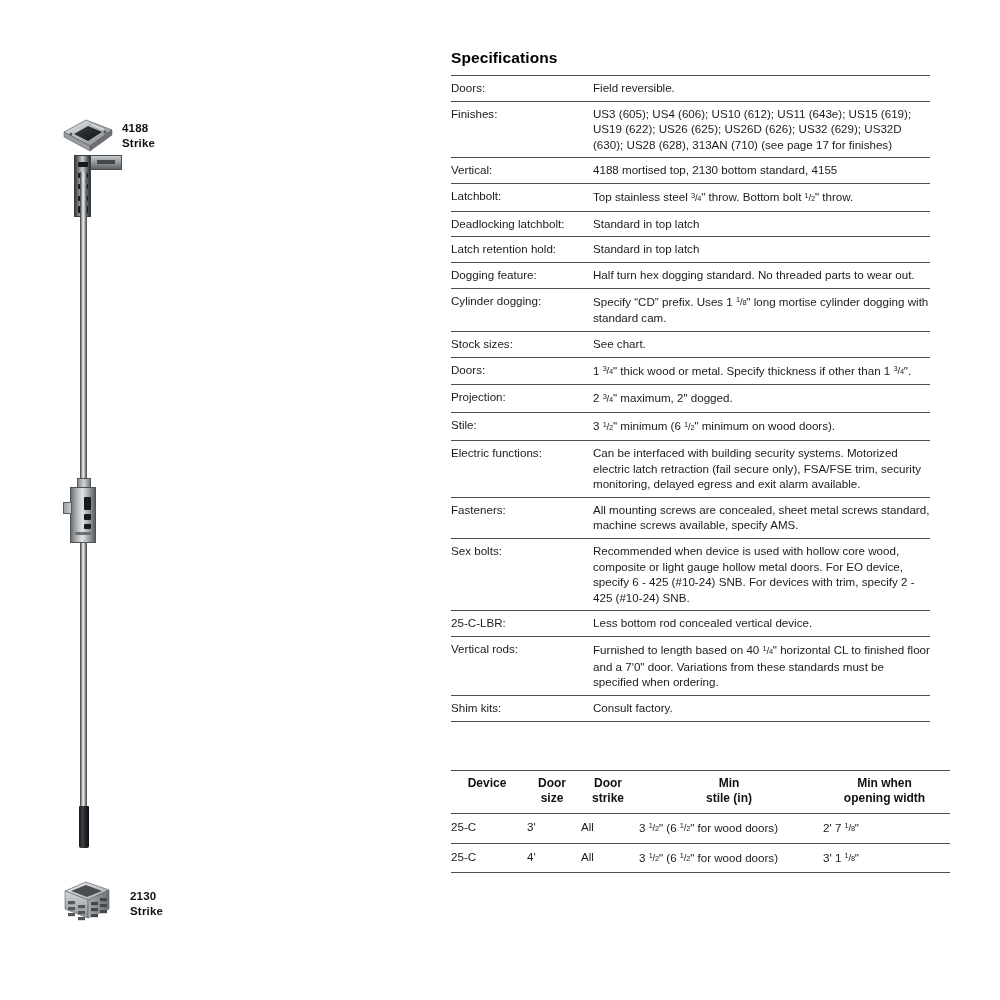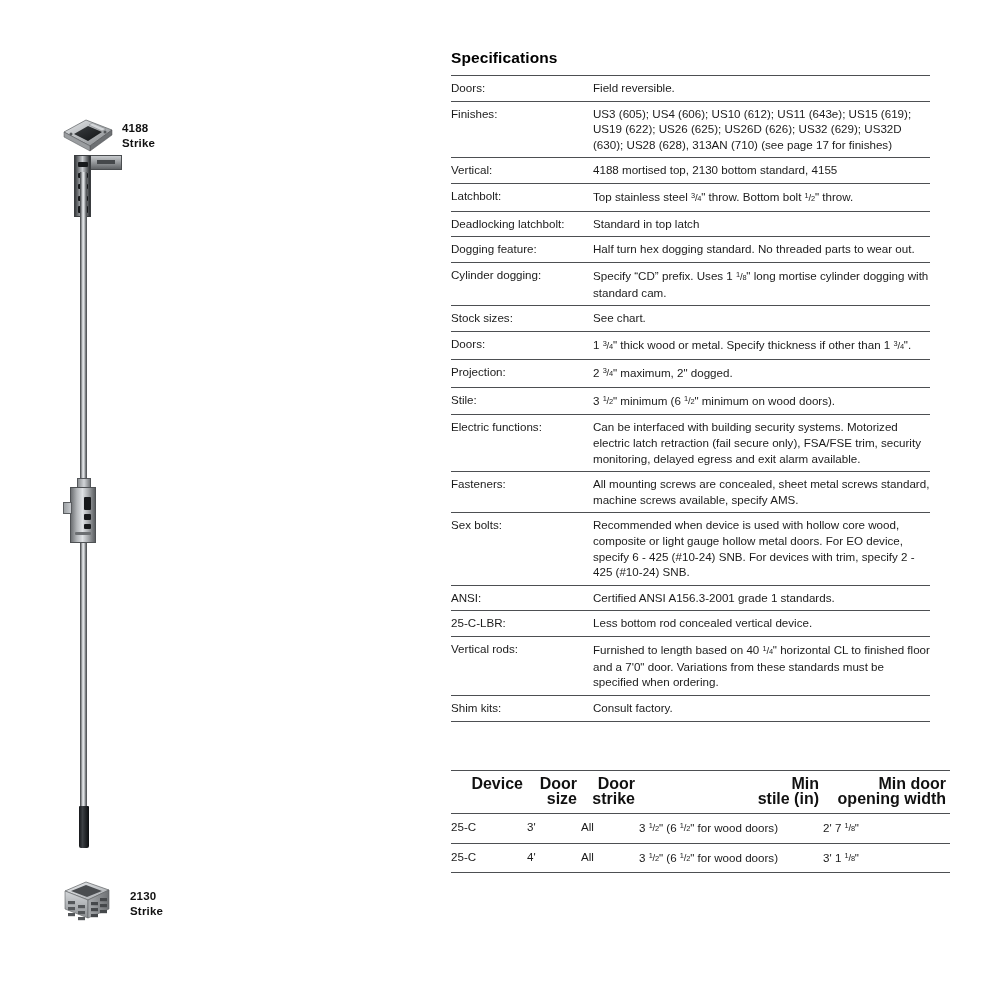--- a/index.html
+++ b/index.html
@@ -189,24 +189,24 @@
 
   
   #device-wrap { margin-top: 48px; }
   table.device {
     width: 479px;
     border-collapse: collapse;
     table-layout: fixed;
   }
   table.device thead tr { border-top: 1.6px solid #4d4f52; }
   table.device thead th {
-    font-size: 16px;
+    font-size: 12px;
     line-height: 15.6px;
     font-weight: bold;
-    text-align: right;
+    text-align: center;
     vertical-align: top;
     padding: 5px 4px 6px 0;
     color: #111;
   }
   table.device tbody tr { border-top: 1.6px solid #4d4f52; }
   table.device tbody tr:last-child { border-bottom: 1.6px solid #4d4f52; }
   table.device tbody td {
     font-size: 11.6px;
     line-height: 15.6px;
     vertical-align: top;
@@ -342,20 +342,24 @@
         </tr>
         <tr>
           <td class="spec-label">Latchbolt:</td>
           <td class="spec-value">Top stainless steel <span class="frac"><sup>3</sup>/<sub>4</sub></span>" throw. Bottom bolt <span class="frac"><sup>1</sup>/<sub>2</sub></span>" throw.</td>
         </tr>
         <tr>
           <td class="spec-label">Deadlocking latchbolt:</td>
           <td class="spec-value">Standard in top latch</td>
         </tr>
         <tr>
+          <td class="spec-label">Latch retention hold:</td>
+          <td class="spec-value">Standard in top latch</td>
+        </tr>
+        <tr>
           <td class="spec-label">Dogging feature:</td>
           <td class="spec-value">Half turn hex dogging standard. No threaded parts to wear out.</td>
         </tr>
         <tr>
           <td class="spec-label">Cylinder dogging:</td>
           <td class="spec-value">Specify “CD” prefix. Uses 1 <span class="frac"><sup>1</sup>/<sub>8</sub></span>" long mortise cylinder dogging with standard cam.</td>
         </tr>
         <tr>
           <td class="spec-label">Stock sizes:</td>
           <td class="spec-value">See chart.</td>
@@ -376,24 +380,20 @@
           <td class="spec-label">Electric functions:</td>
           <td class="spec-value">Can be interfaced with building security systems. Motorized electric latch retraction (fail secure only), FSA/FSE trim, security monitoring, delayed egress and exit alarm available.</td>
         </tr>
         <tr>
           <td class="spec-label">Fasteners:</td>
           <td class="spec-value">All mounting screws are concealed, sheet metal screws standard, machine screws available, specify AMS.</td>
         </tr>
         <tr>
           <td class="spec-label">Sex bolts:</td>
           <td class="spec-value">Recommended when device is used with hollow core wood, composite or light gauge hollow metal doors. For EO device, specify 6 - 425 (#10-24) SNB. For devices with trim, specify 2 - 425 (#10-24) SNB.</td>
-        </tr>
-        <tr>
-          <td class="spec-label">ANSI:</td>
-          <td class="spec-value">Certified ANSI A156.3-2001 grade 1 standards.</td>
         </tr>
         <tr>
           <td class="spec-label">25-C-LBR:</td>
           <td class="spec-value">Less bottom rod concealed vertical device.</td>
         </tr>
         <tr>
           <td class="spec-label">Vertical rods:</td>
           <td class="spec-value">Furnished to length based on 40 <span class="frac"><sup>1</sup>/<sub>4</sub></span>" horizontal CL to finished floor and  a 7'0" door. Variations from these standards must be specified when ordering.</td>
         </tr>
         <tr>
@@ -416,21 +416,21 @@
             </th>
           <th class="col-strike">
               <div>Door</div>
               <div>strike</div>
             </th>
           <th class="col-stile">
               <div>Min</div>
               <div>stile (in)</div>
             </th>
           <th class="col-open">
-              <div>Min door</div>
+              <div>Min when</div>
               <div>opening width</div>
             </th>
         </tr>
       </thead>
       <tbody id="device-body">
           <tr>
             <td class="col-device">25-C</td>
             <td class="col-size">3'</td>
             <td class="col-strike">All</td>
             <td class="col-stile">3 <span class="frac"><sup>1</sup>/<sub>2</sub></span>" (6 <span class="frac"><sup>1</sup>/<sub>2</sub></span>" for wood doors)</td>

